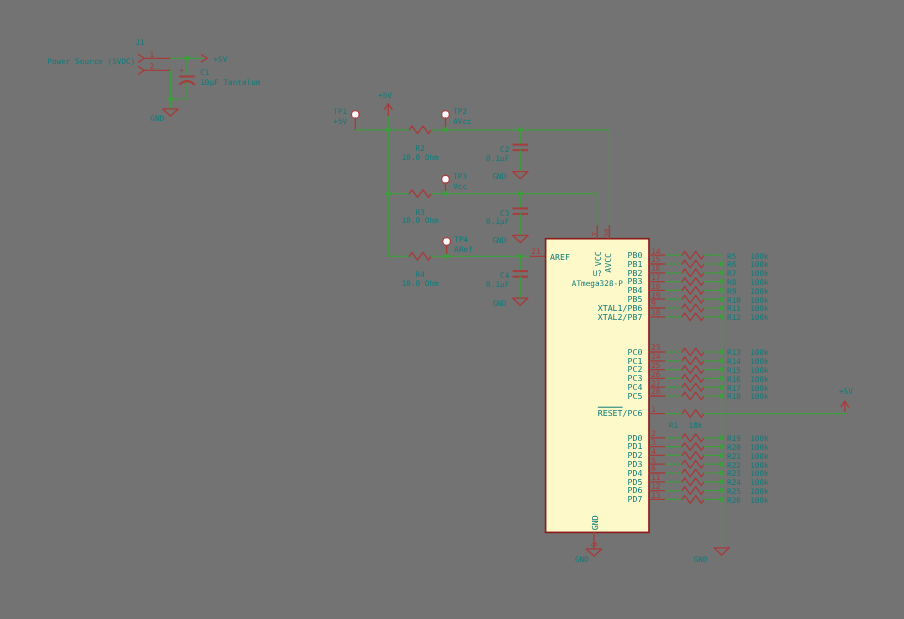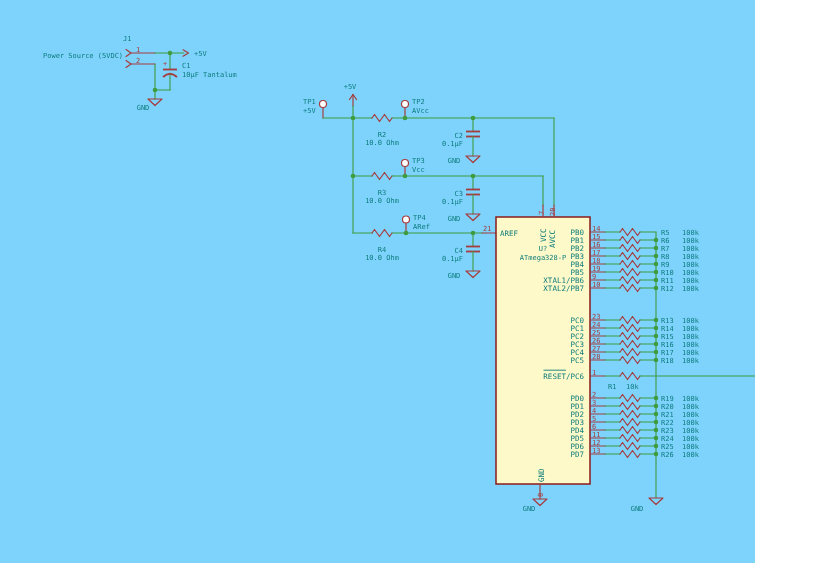--- a/index.html
+++ b/index.html
@@ -1,16 +1,16 @@
 <!DOCTYPE html>
 <html style="--wire: #3f9c3f; --symbol: #a63c3c; --label: #0e7c7c; --ic_fill: #fdf9c8; --ic_border: #8c1b1b; --background: #ffffff;"><head>
 <meta charset="utf-8">
 <style>
   html,body{margin:0;padding:0;background:#ffffff}
-  .canvas{position:relative;width:755px;height:563px;background:#7dd3fc;overflow:hidden}
+  .canvas{position:relative;width:822px;height:563px;background:#737373;overflow:hidden}
   text{font-family:"DejaVu Sans Mono","Liberation Mono",monospace}
   .f7{font-size:7px}
   .f75{font-size:7.5px}
   .teal{fill:var(--label,#0e7c7c)}
   .red{fill:var(--symbol,#a63c3c)}
   .wire{stroke:var(--wire,#3f9c3f);stroke-width:1.1;fill:none;stroke-linecap:round}
   .sym{stroke:var(--symbol,#a63c3c);stroke-width:1.2;fill:none;stroke-linecap:round;stroke-linejoin:round}
   .plate{stroke:var(--symbol,#a63c3c);stroke-width:1.8;fill:none}
   .dot{fill:var(--wire,#3f9c3f);stroke:none}
   .tpcirc{fill:#ffffff;stroke:var(--symbol,#a63c3c);stroke-width:1.2}

